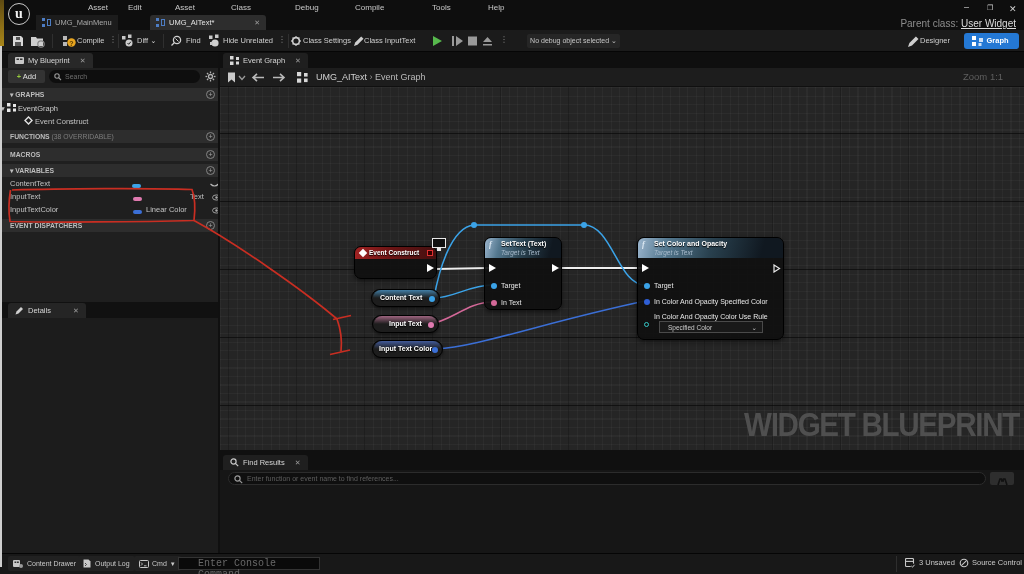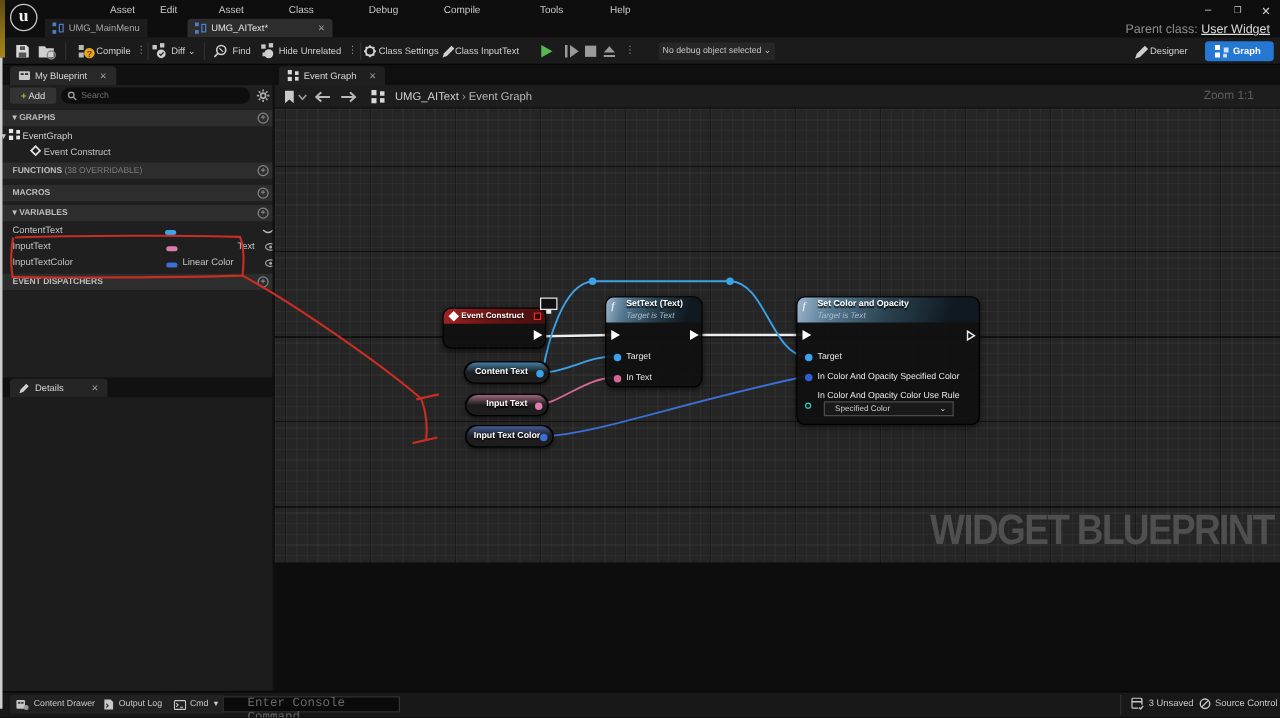--- a/index.html
+++ b/index.html
@@ -401,20 +401,35 @@
       <span class="gtxt" style="left:16px;">Input Text</span>
       <span class="pindot" style="right:4px; top:6px; background:#e07ab0;"></span>
     </div>
     <div class="getter" style="left:152px; top:253px; width:71px;">
       <span class="sheen" style="background:linear-gradient(#4e6fc4, transparent);"></span>
       <span class="gtxt" style="left:6px;">Input Text Color</span>
       <span class="pindot" style="right:4px; top:6px; background:#3b6fd6;"></span>
     </div>
   </div>
 
+  <div class="abs" id="findpanel">
+    <div class="abs" id="findtabs"></div>
+    <div class="ptab" style="left:3px; top:5px; background:#1f1f1f;"><svg width="9" height="9" style="margin-right:4px">
+          <circle cx="3.5" cy="3.5" r="2.6" fill="none" stroke="#c9c9c9" stroke-width="1.2"></circle>
+          <line x1="5.4" y1="5.4" x2="8.2" y2="8.2" stroke="#c9c9c9" stroke-width="1.2"></line>
+        </svg>Find Results <span class="x">✕</span></div>
+    <div id="findbar">Enter function or event name to find references...</div>
+    <svg class="abs" style="left:14px; top:25px;" width="9" height="9">
+        <circle cx="3.5" cy="3.5" r="2.6" fill="none" stroke="#9a9a9a" stroke-width="1.2"></circle>
+        <line x1="5.4" y1="5.4" x2="8.2" y2="8.2" stroke="#9a9a9a" stroke-width="1.2"></line>
+      </svg>
+    <div class="abs" style="left:770px; top:22px; width:24px; height:13px; background:#2e2e2e; border-radius:2px;"><svg width="11" height="9" style="margin:2px 0 0 7px">
+          <path d="M1,8 L3,2 h1.5 l0.5,2 h-1 M10,8 L8,2 h-1.5 l-0.5,2 h1" stroke="#111" stroke-width="1.6" fill="none"></path>
+        </svg></div>
+  </div>
 
   <div class="abs" id="statusbar"></div>
   <div class="sbtn" style="left:8px;"><svg width="10" height="9" style="margin-right:4px">
         <rect x="0" y="1" width="7" height="7" rx="1" fill="#c8c8c8"></rect>
         <rect x="1.5" y="2.5" width="1.8" height="1.5" fill="#333"></rect>
         <rect x="4" y="2.5" width="1.8" height="1.5" fill="#333"></rect>
         <circle cx="8" cy="7" r="2" fill="#9a9a9a"></circle>
       </svg>Content Drawer</div>
   <div class="sbtn" style="left:78px;"><svg width="8" height="9" style="margin-right:4px">
         <path d="M0.5,0.5 h5 l2,2 v6 h-7 z" fill="#c8c8c8"></path>

